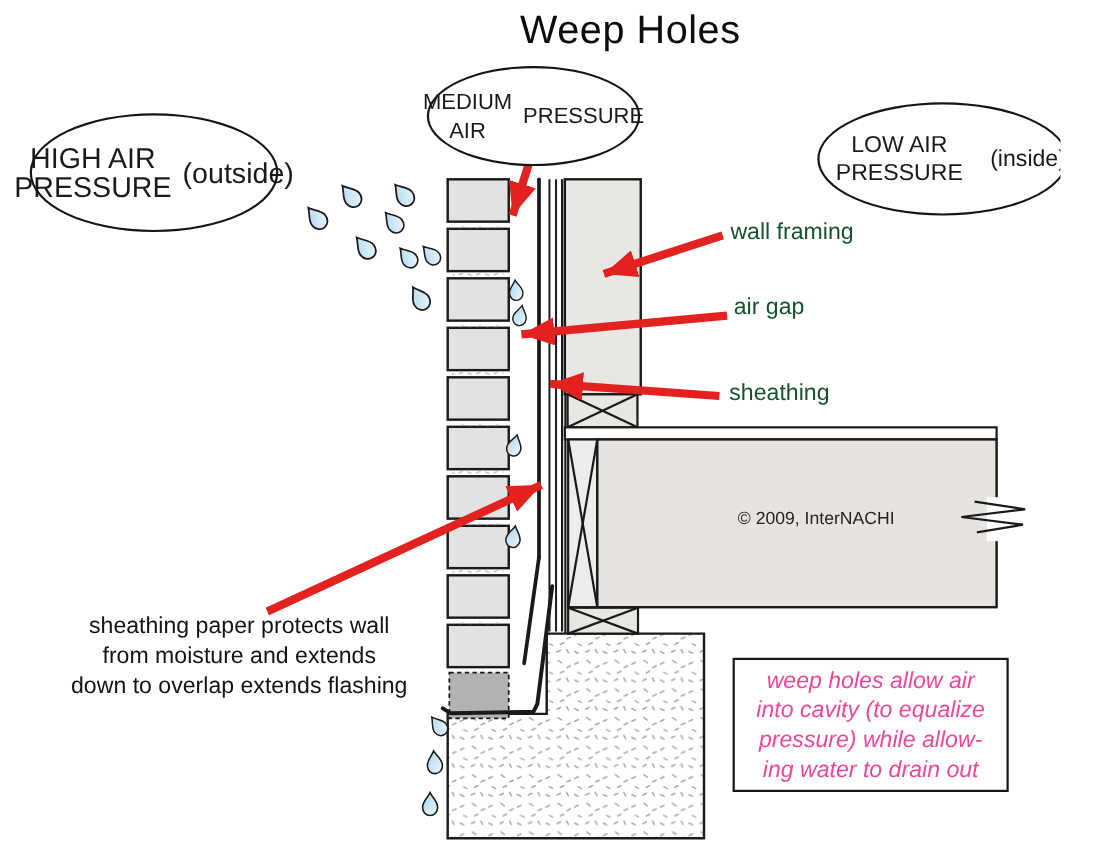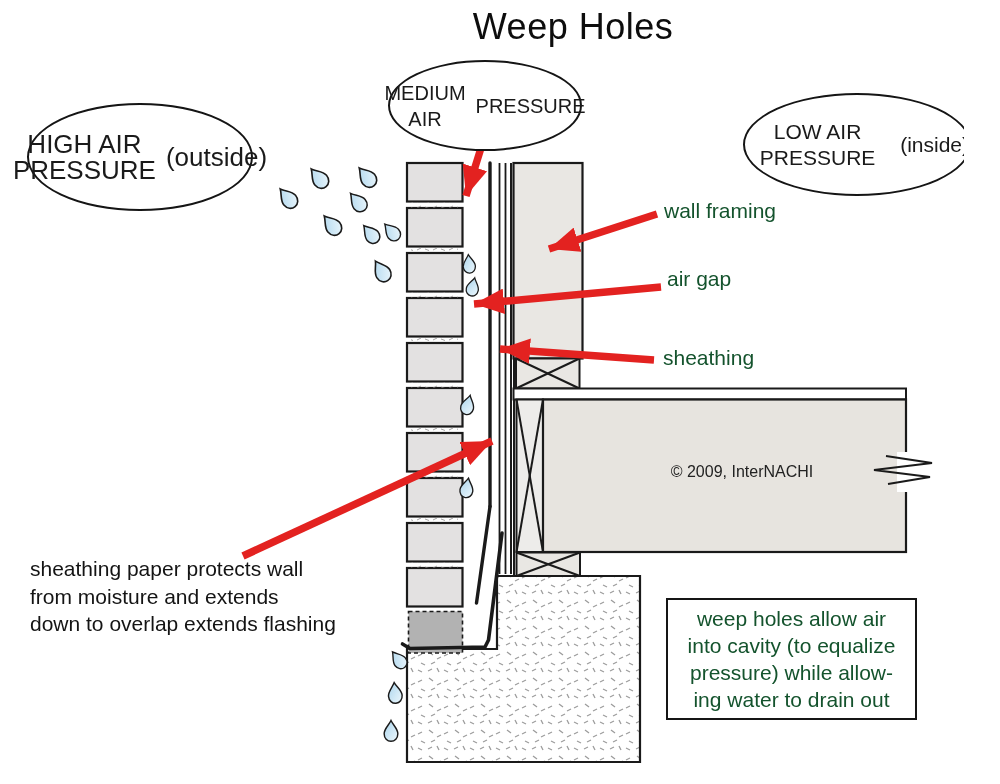--- a/index.html
+++ b/index.html
@@ -19,24 +19,24 @@
     text-align:center;line-height:26px;color:#1a1a1a;gap:10px;
   }
   .oval-high{left:27px;top:103px;width:222px;height:104px;font-size:26px;}
   .oval-medium{left:388px;top:60px;width:190px;height:87px;font-size:20px;}
   .oval-low{left:743px;top:93px;width:224px;height:99px;font-size:21px;}
   .lbl{white-space:nowrap;font-size:21px;color:#14532d;}
   .lbl-wall-framing{left:664px;top:199px;}
   .lbl-air-gap{left:667px;top:267px;}
   .lbl-sheathing{left:663px;top:346px;}
   .copyright{left:642px;top:463px;width:200px;text-align:center;font-size:16px;color:#222;}
-  .paper-note{left:30px;top:555px;width:375px;font-size:21px;line-height:27.5px;color:#141414;}
+  .paper-note{left:30px;top:555px;width:375px;text-align:center;font-size:21px;line-height:27.5px;color:#141414;}
   .weep-box{
     left:666px;top:598px;width:247px;border:2px solid #151515;background:#fff;
-    text-align:center;font-size:21px;line-height:27px;padding:5px 0;color:#14532d;
+    text-align:center;font-size:21px;line-height:27px;padding:5px 0;color:#ec4899;font-style:italic;
   }
   .foundation-lbl{left:424px;top:714px;width:200px;text-align:center;font-size:21px;color:#141414;}
 </style>
 </head>
 <body>
 
 <div class="canvas">
 
   <svg class="diagram" width="1000" height="784" viewBox="0 0 1000 784">
     <defs>

